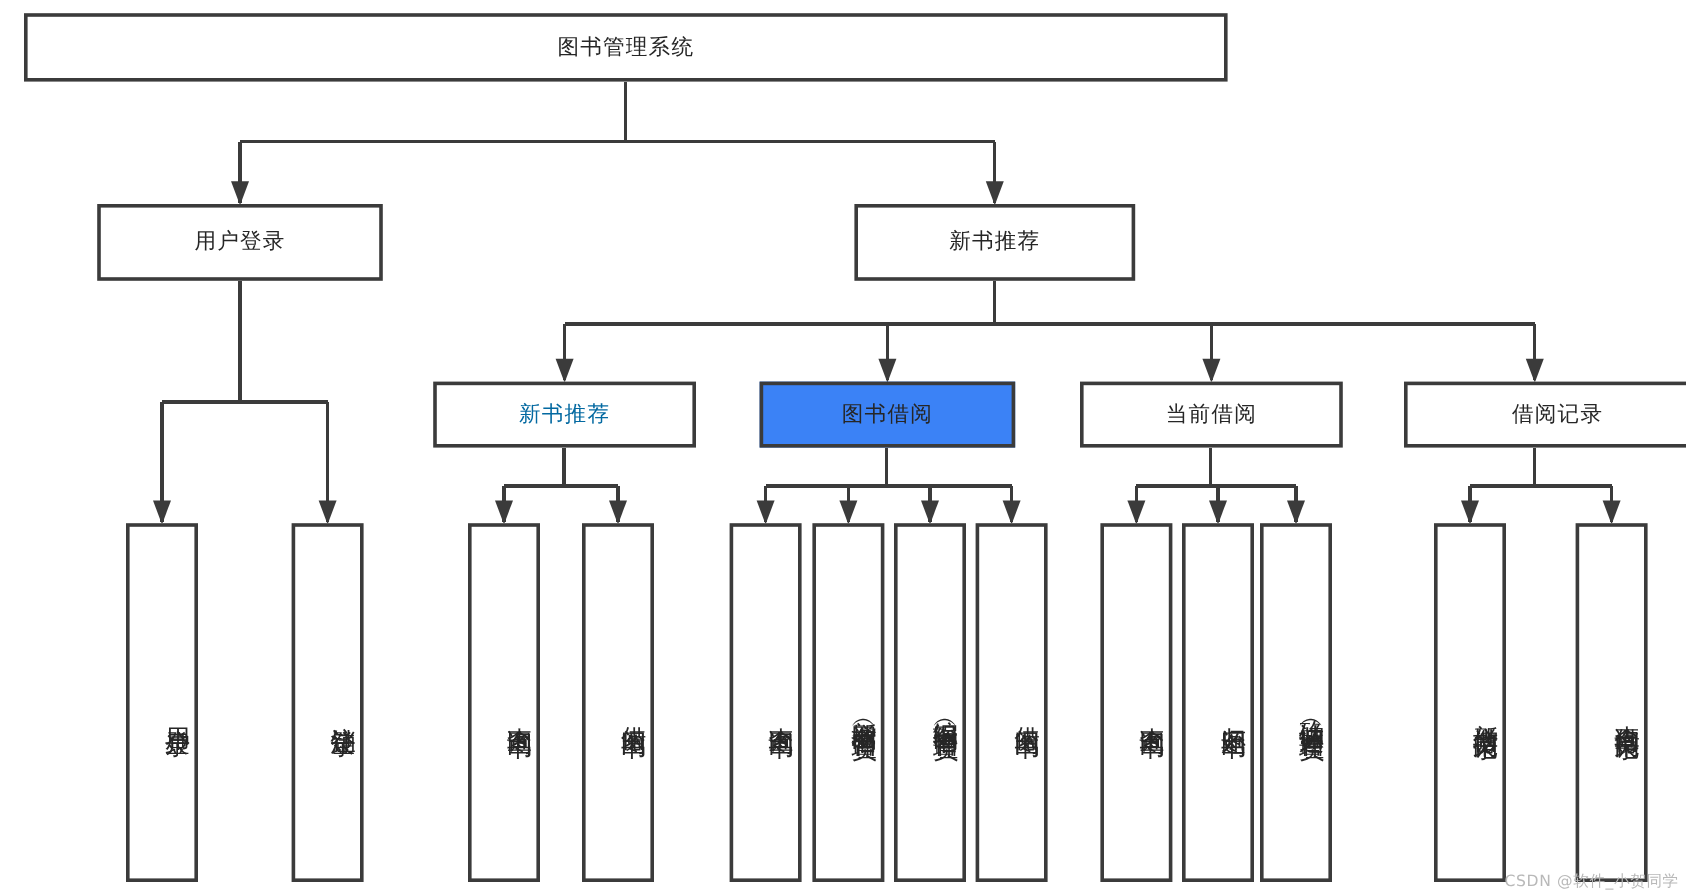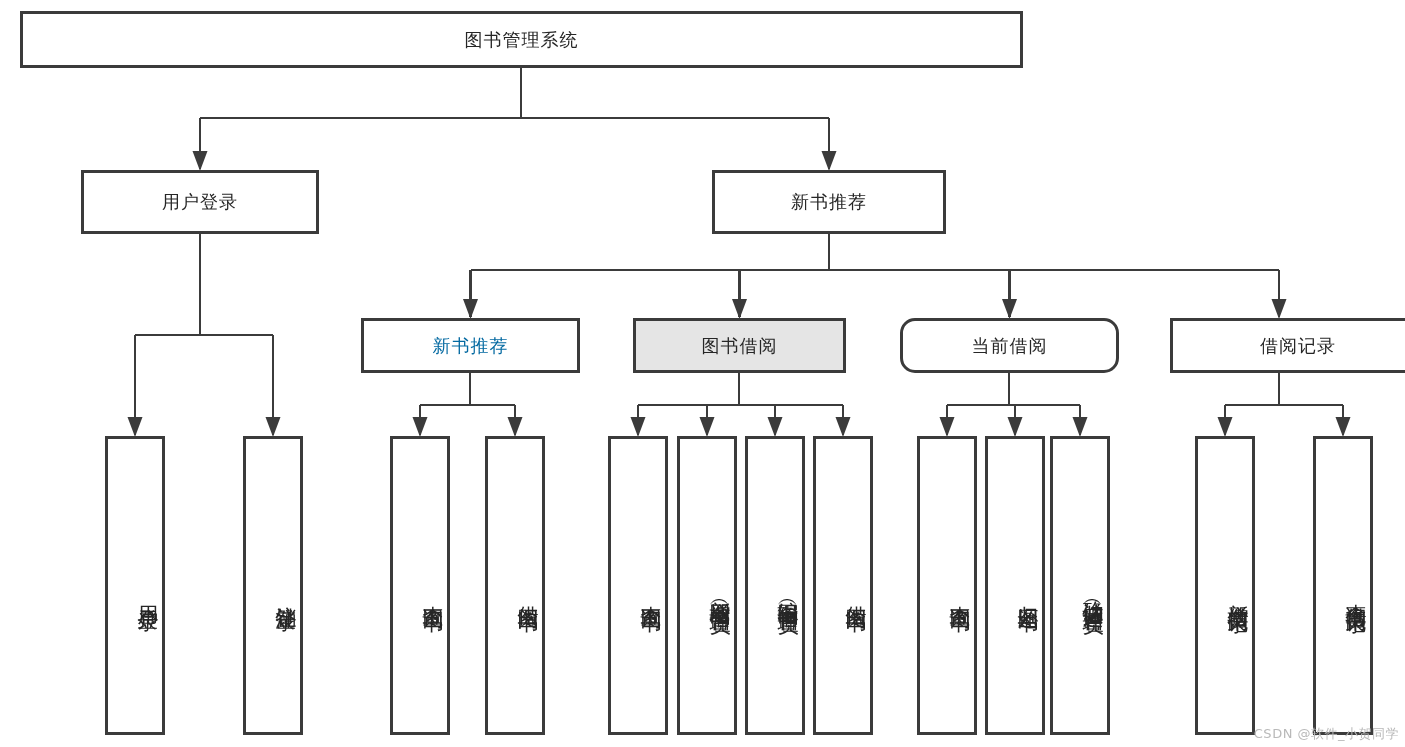--- a/index.html
+++ b/index.html
@@ -102,22 +102,22 @@
       <line x1="1225" y1="405" x2="1225" y2="435" stroke="#3b3b3b" stroke-width="2.6" shape-rendering="crispEdges"></line>
       <polygon points="1217.5,417 1232.5,417 1225,437" fill="#3b3b3b"></polygon>
       <line x1="1343" y1="405" x2="1343" y2="435" stroke="#3b3b3b" stroke-width="2.6" shape-rendering="crispEdges"></line>
       <polygon points="1335.5,417 1350.5,417 1343,437" fill="#3b3b3b"></polygon>
     </svg>
   <div id="nodes">
       <div class="node horiz" style="left: 20px; top: 11px; width: 1003px; height: 57px; border-color: rgb(59, 59, 59); background: rgb(255, 255, 255); color: rgb(38, 38, 38);">图书管理系统</div>
       <div class="node horiz" style="left: 81px; top: 170px; width: 238px; height: 64px; border-color: rgb(59, 59, 59); background: rgb(255, 255, 255); color: rgb(38, 38, 38);">用户登录</div>
       <div class="node horiz" style="left: 712px; top: 170px; width: 234px; height: 64px; border-color: rgb(59, 59, 59); background: rgb(255, 255, 255); color: rgb(38, 38, 38);">新书推荐</div>
       <div class="node horiz" style="left: 361px; top: 318px; width: 219px; height: 55px; border-color: rgb(59, 59, 59); background: rgb(255, 255, 255); color: #0369a1;">新书推荐</div>
-      <div class="node horiz" style="left: 633px; top: 318px; width: 213px; height: 55px; border-color: rgb(59, 59, 59); background: #e5e5e5; color: rgb(38, 38, 38);">图书借阅</div>
-      <div class="node horiz" style="left: 900px; top: 318px; width: 219px; height: 55px; border-color: rgb(59, 59, 59); background: rgb(255, 255, 255); color: rgb(38, 38, 38); border-radius: 15px;">当前借阅</div>
+      <div class="node horiz" style="left: 633px; top: 318px; width: 213px; height: 55px; border-color: rgb(59, 59, 59); background: #3b82f6; color: rgb(38, 38, 38);">图书借阅</div>
+      <div class="node horiz" style="left: 900px; top: 318px; width: 219px; height: 55px; border-color: rgb(59, 59, 59); background: rgb(255, 255, 255); color: rgb(38, 38, 38);">当前借阅</div>
       <div class="node horiz" style="left: 1170px; top: 318px; width: 256px; height: 55px; border-color: rgb(59, 59, 59); background: rgb(255, 255, 255); color: rgb(38, 38, 38);">借阅记录</div>
       <div class="node vert" style="left: 105px; top: 436px; width: 60px; height: 299px; border-color: rgb(59, 59, 59); background: rgb(255, 255, 255); color: rgb(38, 38, 38);">用户登录</div>
       <div class="node vert" style="left: 243px; top: 436px; width: 60px; height: 299px; border-color: rgb(59, 59, 59); background: rgb(255, 255, 255); color: rgb(38, 38, 38);">注销登录</div>
       <div class="node vert" style="left: 390px; top: 436px; width: 60px; height: 299px; border-color: rgb(59, 59, 59); background: rgb(255, 255, 255); color: rgb(38, 38, 38);">查询图书</div>
       <div class="node vert" style="left: 485px; top: 436px; width: 60px; height: 299px; border-color: rgb(59, 59, 59); background: rgb(255, 255, 255); color: rgb(38, 38, 38);">借阅图书</div>
       <div class="node vert" style="left: 608px; top: 436px; width: 60px; height: 299px; border-color: rgb(59, 59, 59); background: rgb(255, 255, 255); color: rgb(38, 38, 38);">查询图书</div>
       <div class="node vert" style="left: 677px; top: 436px; width: 60px; height: 299px; border-color: rgb(59, 59, 59); background: rgb(255, 255, 255); color: rgb(38, 38, 38);">新增图书（管理员）</div>
       <div class="node vert" style="left: 745px; top: 436px; width: 60px; height: 299px; border-color: rgb(59, 59, 59); background: rgb(255, 255, 255); color: rgb(38, 38, 38);">编辑图书（管理员）</div>
       <div class="node vert" style="left: 813px; top: 436px; width: 60px; height: 299px; border-color: rgb(59, 59, 59); background: rgb(255, 255, 255); color: rgb(38, 38, 38);">借阅图书</div>
       <div class="node vert" style="left: 917px; top: 436px; width: 60px; height: 299px; border-color: rgb(59, 59, 59); background: rgb(255, 255, 255); color: rgb(38, 38, 38);">查询图书</div>

